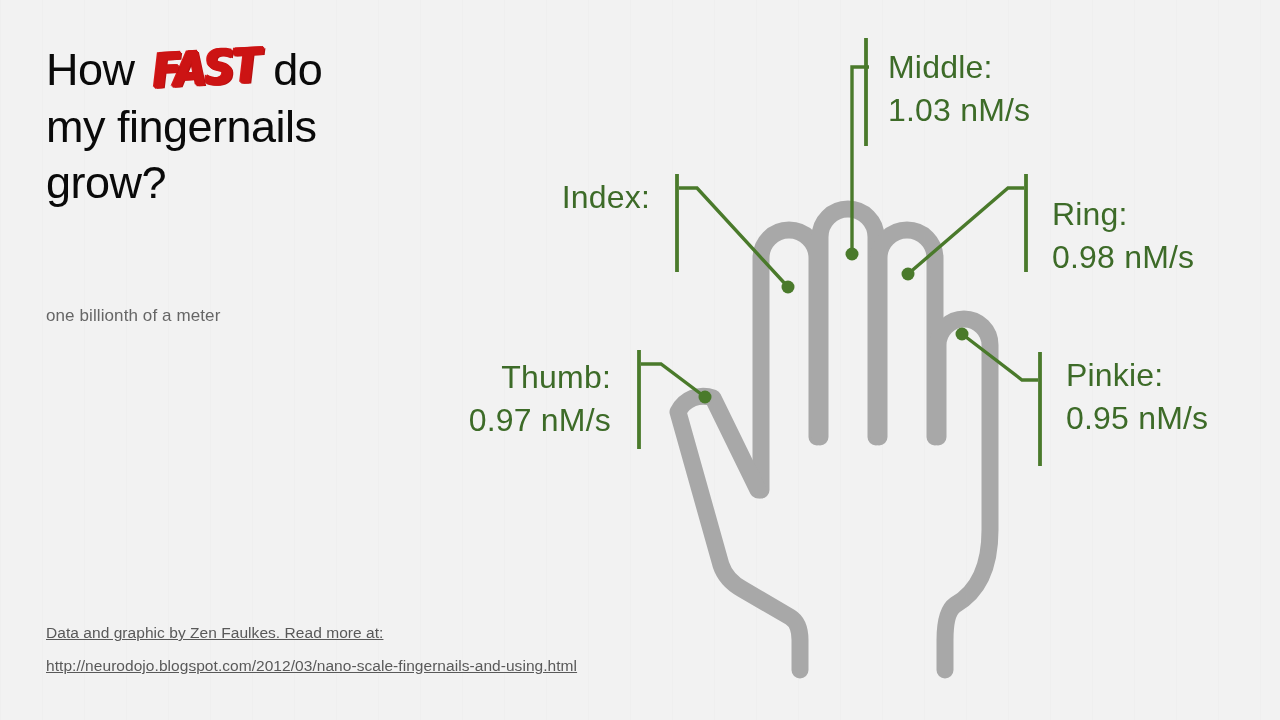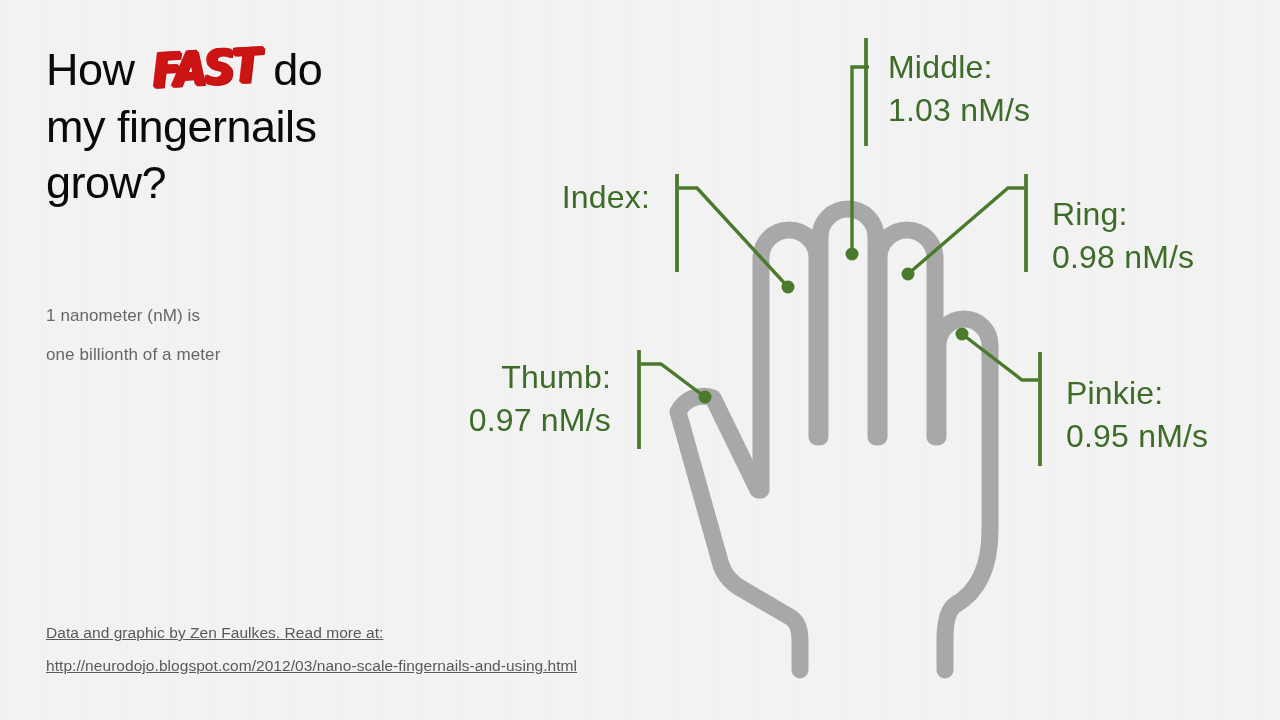--- a/index.html
+++ b/index.html
@@ -97,21 +97,21 @@
   }
   .callout .name { display: block; }
   .callout .value { display: block; }
   .callout.right-align { text-align: right; }
   .callout.left-align  { text-align: left; }
 
   #callout-middle { left: 888px; top: 46px; }
   #callout-index  { right: 630px; top: 176px; margin-left: 44px; }
   #callout-ring   { left: 1052px; top: 176px; margin-top: 17px; }
   #callout-thumb  { right: 669px; top: 356px; }
-  #callout-pinkie { left: 1066px; top: 372px; }
+  #callout-pinkie { left: 1066px; top: 354px; }
 
   
   #hand-graphic {
     position: absolute;
     left: 0; top: 0;
     width: 1280px;
     height: 720px;
     pointer-events: none;
   }
 </style>
@@ -120,21 +120,20 @@
 
 <div id="slide">
 
   <div class="title-block">
     <div class="title-line"><span>How </span><span class="fast-word">FAST</span><span> do</span></div>
     <div class="title-line">my fingernails</div>
     <div class="title-line">grow?</div>
   </div>
 
   <div class="subtitle">
-    <div>1 nanometer (nM) is</div>
     <div>one billionth of a meter</div>
   </div>
 
   <div class="footer">
     <div>Data and graphic by Zen Faulkes. Read more at:</div>
     <div>http://neurodojo.blogspot.com/2012/03/nano-scale-fingernails-and-using.html</div>
   </div>
 
   <svg id="hand-graphic" viewBox="0 0 1280 720">
     <g fill="none" stroke="#a8a8a8" stroke-width="17" stroke-linecap="round" stroke-linejoin="round">

